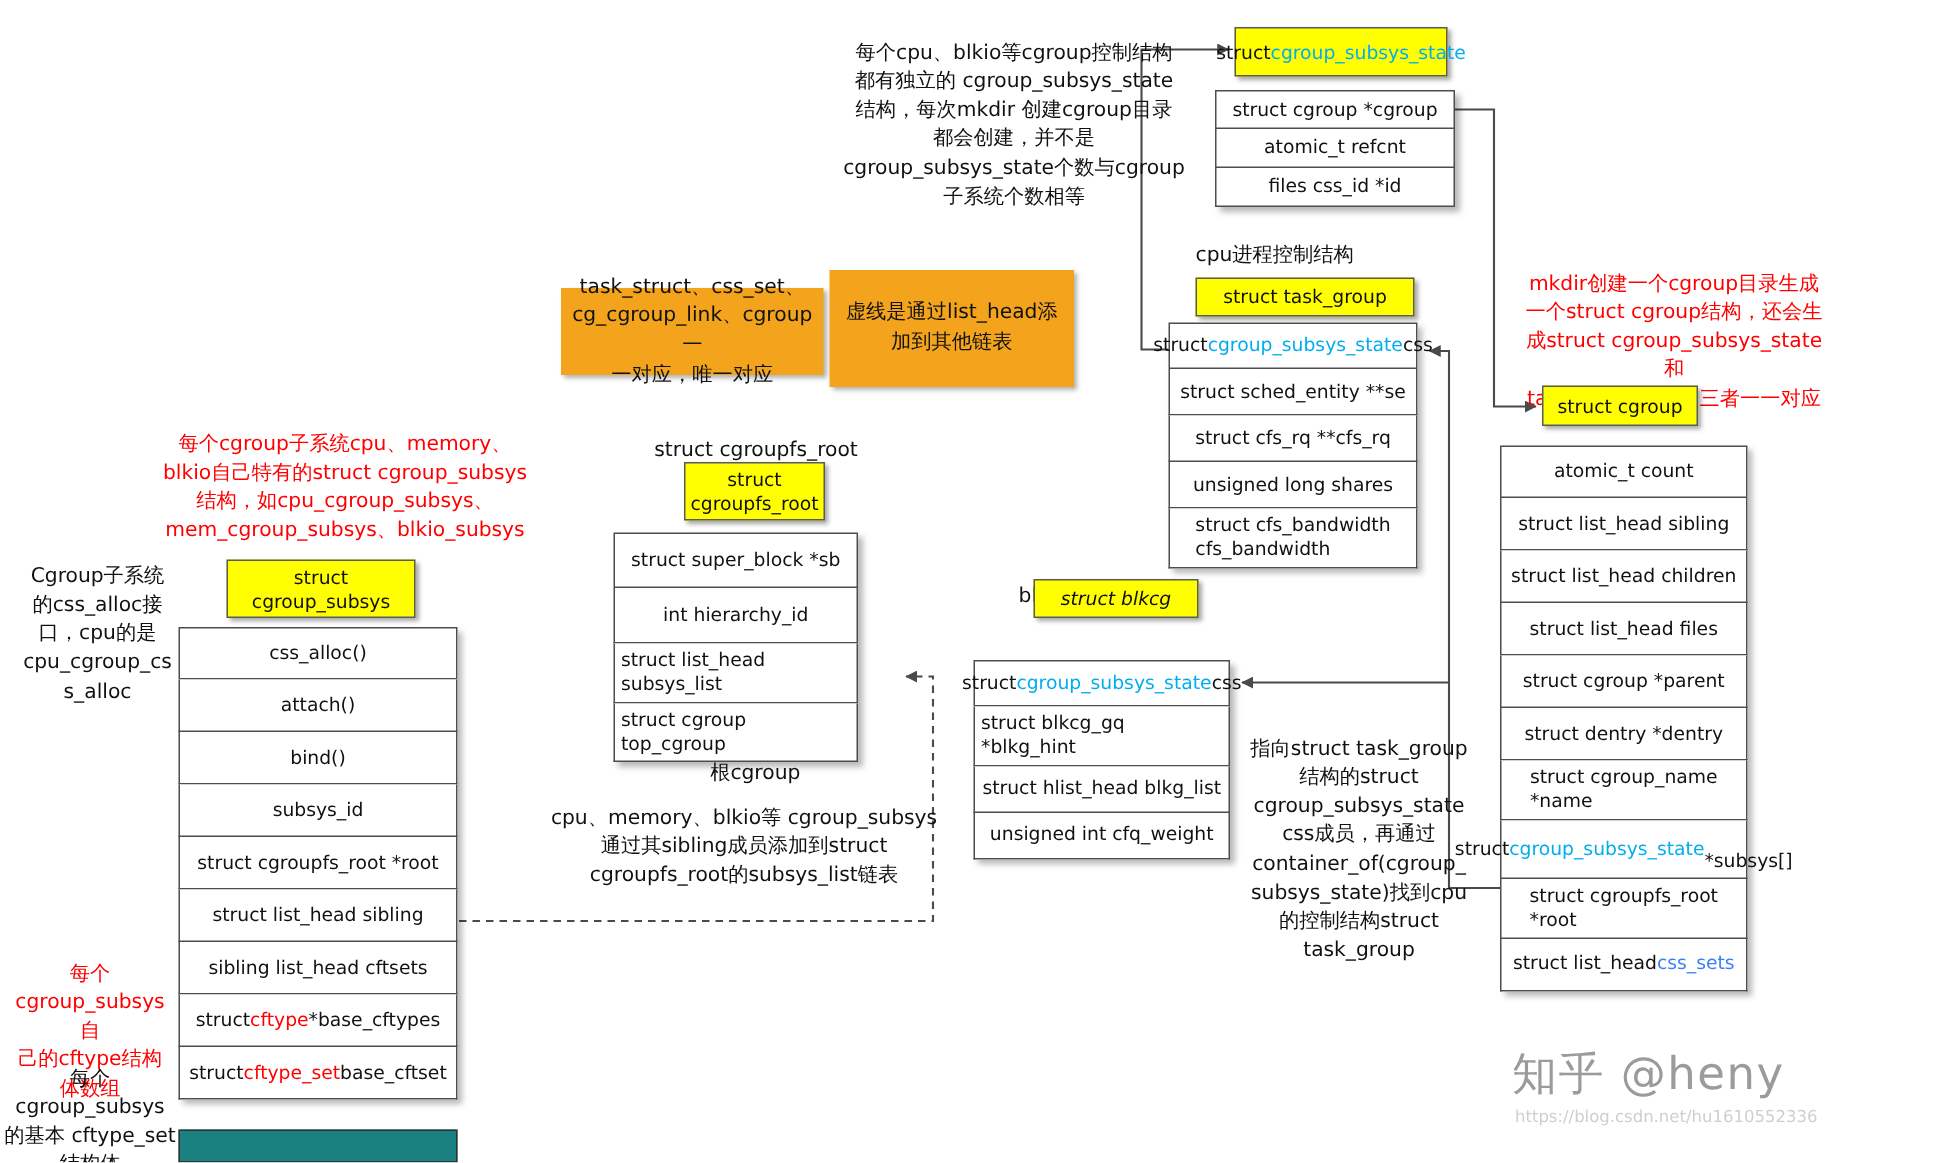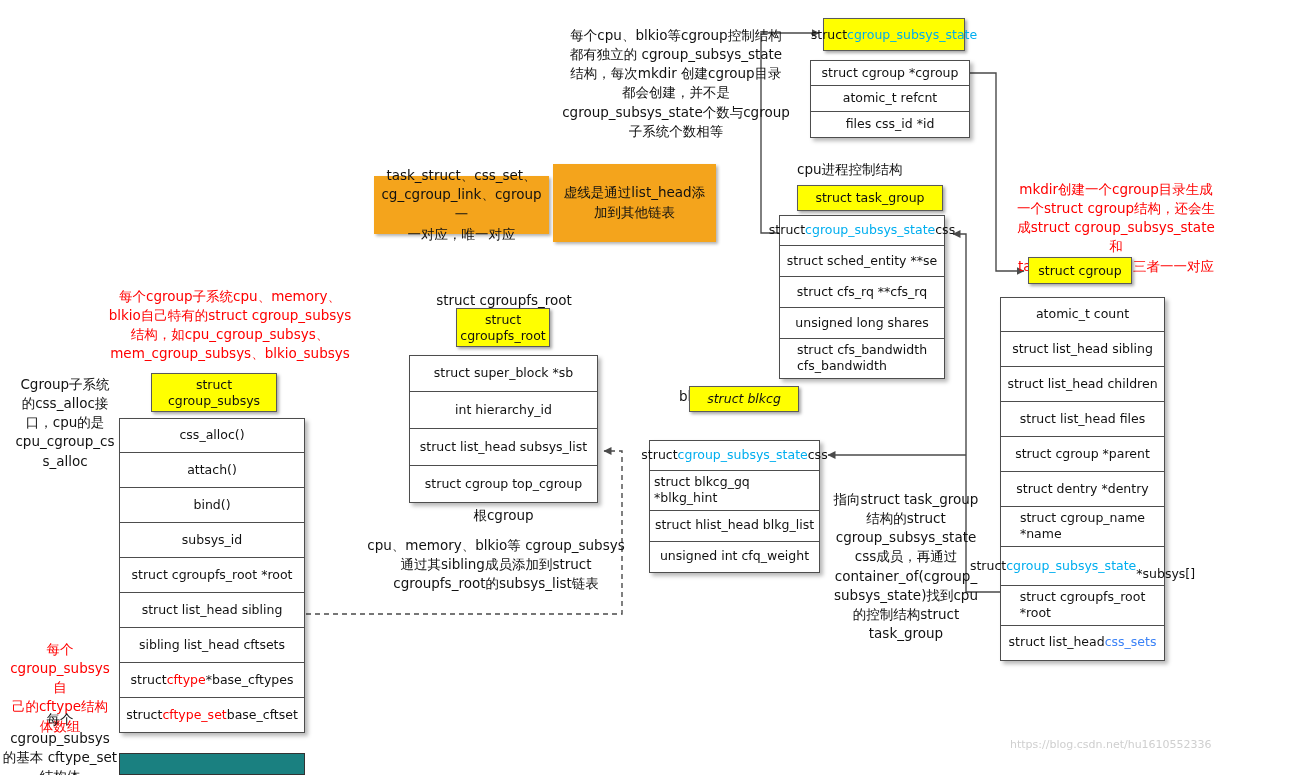--- a/index.html
+++ b/index.html
@@ -13,20 +13,21 @@
   .dashed { stroke-dasharray: 5 4; }
 
   .note { position: absolute; font-size: 13.5px; line-height: 1.42; white-space: pre-line; text-align: center; }
   .note-red { color: #ff0000; }
   .label { position: absolute; font-size: 13.5px; white-space: pre-line; }
 
   .orange-box {
     position: absolute; background: #F4A41C; display: flex; align-items: center; justify-content: center;
     text-align: center; font-size: 13.5px; line-height: 1.45; white-space: pre-line; padding: 16px 6px;
     box-shadow: 2px 2px 3px rgba(0,0,0,0.30);
+    margin-top: 16px;
   }
   .yhead {
     position: absolute; background: #FFFF00; border: 1px solid #5a5a5a;
     display: flex; align-items: center; justify-content: center; text-align: center;
     font-size: 12.5px; line-height: 1.25; white-space: pre-line; padding: 3px 4px;
     box-shadow: 2px 2px 3px rgba(0,0,0,0.35);
   }
   .tbl { position: absolute; box-shadow: 3px 3px 4px rgba(0,0,0,0.28); }
   .trow {
     border: 1px solid #4d4d4d; border-top: none; background: #ffffff;
@@ -155,21 +156,21 @@
 *root</span></div>
       <div class="trow"><span>struct list_head </span><span class="c-purple">css_sets</span></div>
     </div>
 
   <div class="note" style="left:420px; top:272px; width:168px;">
     <div>struct cgroupfs_root</div>
     <div class="note-red">rootnode</div>
   </div>
   <div class="yhead" style="left:456px; top:308px; width:94px; min-height:36px;"><span>struct
 cgroupfs_root</span></div>
-  <div class="tbl t37" style="left:409px; top:355px; width:189px;">
+  <div class="tbl t37" style="left:409px; top:355px; width:163px;">
       <div class="trow"><span>struct super_block *sb</span></div>
       <div class="trow"><span>int hierarchy_id</span></div>
       <div class="trow"><span>struct list_head subsys_list</span></div>
       <div class="trow"><span>struct cgroup top_cgroup</span></div>
     </div>
   <div class="note" style="left:409px; top:506px; width:189px;">根cgroup</div>
 
   <div class="yhead" style="left:151px; top:373px; width:126px; min-height:37px;"><span>struct
 cgroup_subsys</span></div>
   <div class="tbl t35" style="left:119px; top:418px; width:186px;">
@@ -188,15 +189,16 @@
   <div class="label" style="left:679px; top:388px;">block层控制结构</div>
   <div class="yhead" style="left:689px; top:386px; width:110px; min-height:26px;font-style:italic;"><span>struct blkcg</span></div>
   <div class="tbl t31" style="left:649px; top:440px; width:171px;">
       <div class="trow"><span>struct
 </span><span class="c-cyan">cgroup_subsys_state</span><span> css</span></div>
       <div class="trow"><span>struct blkcg_gq *blkg_hint</span></div>
       <div class="trow"><span>struct hlist_head blkg_list</span></div>
       <div class="trow"><span>unsigned int cfq_weight</span></div>
     </div>
 
+  <div class="watermark">知乎 @heny</div>
   <div class="watermark-url">https://blog.csdn.net/hu1610552336</div>
 
 </div>
 
 </body></html>

